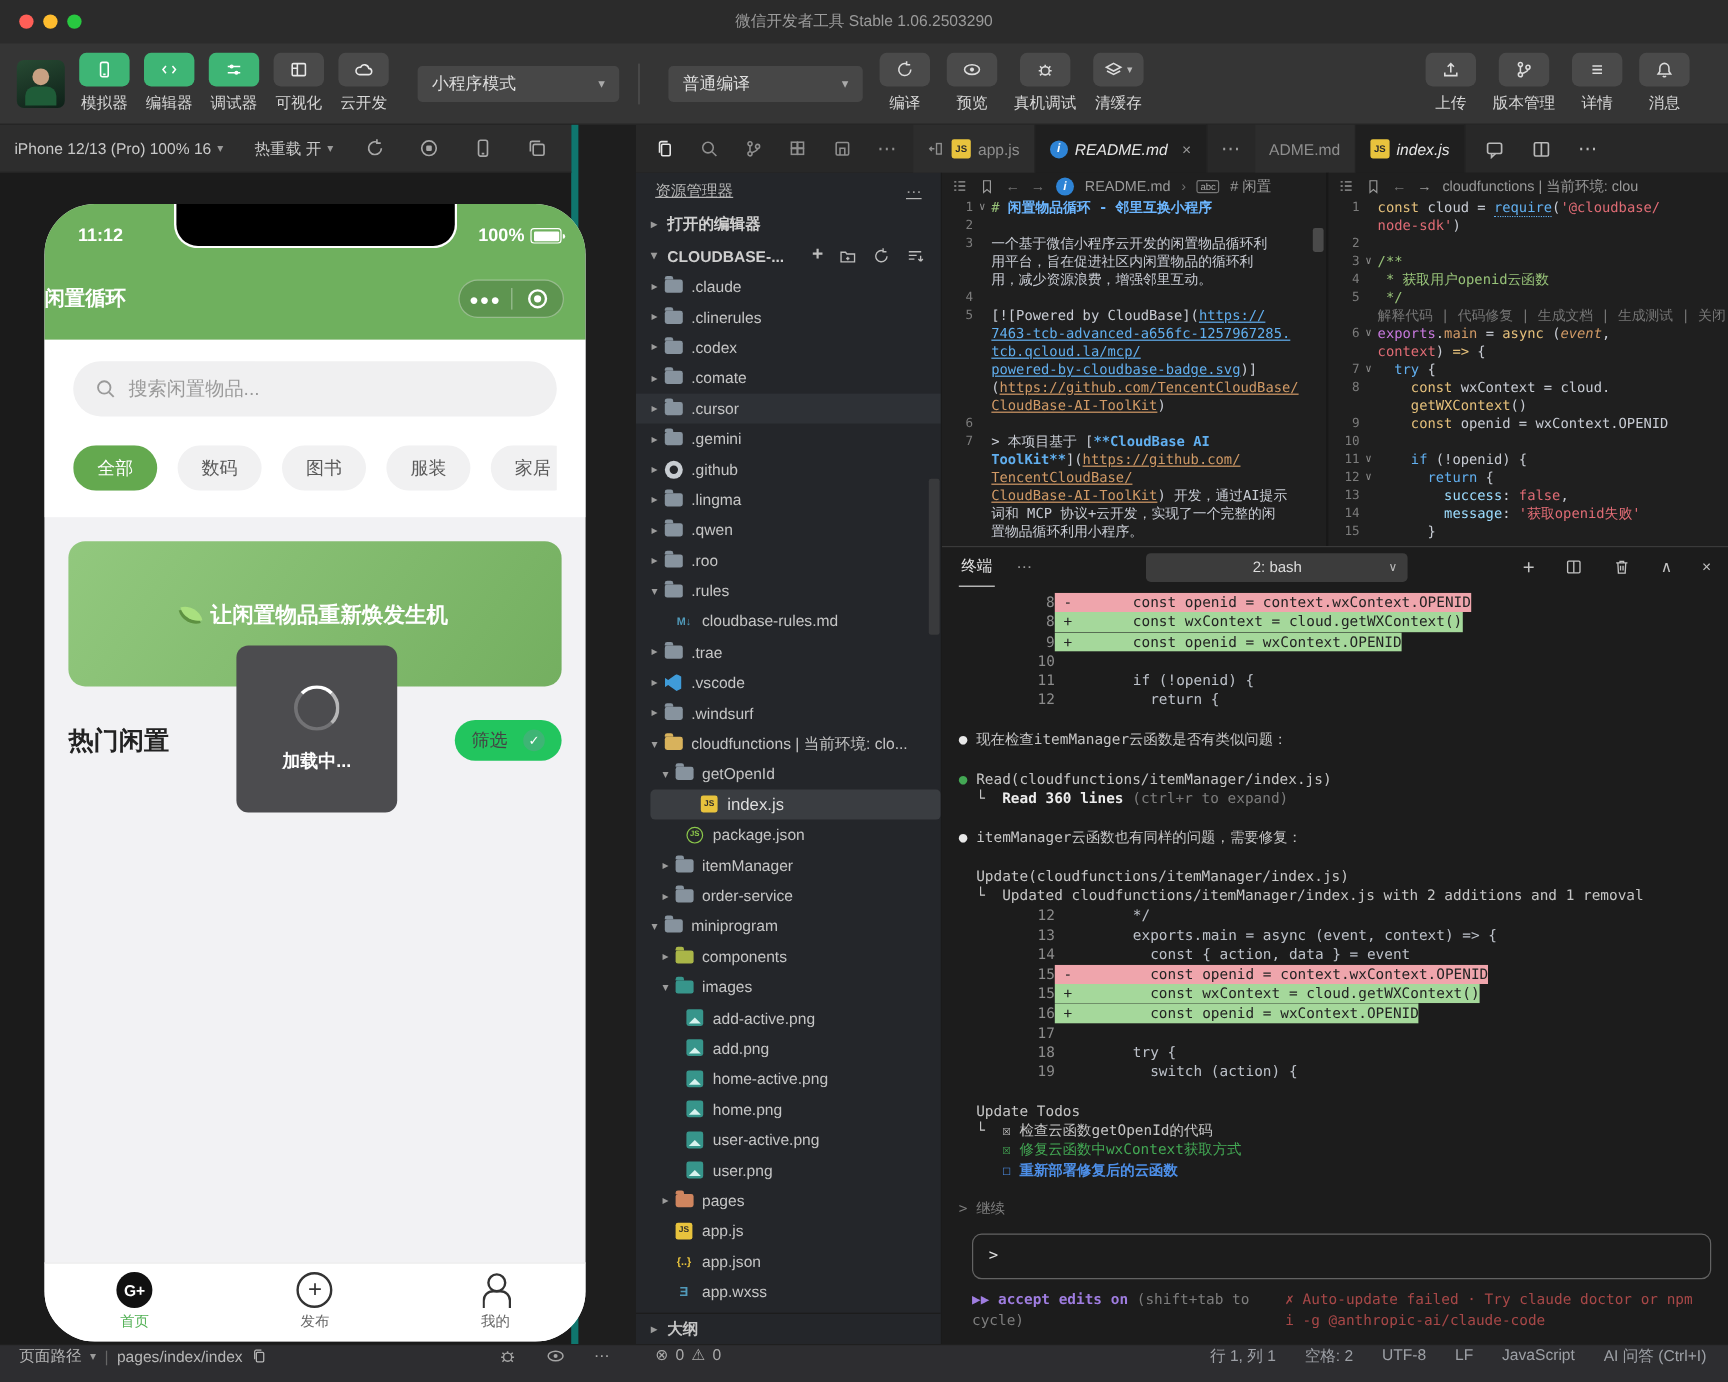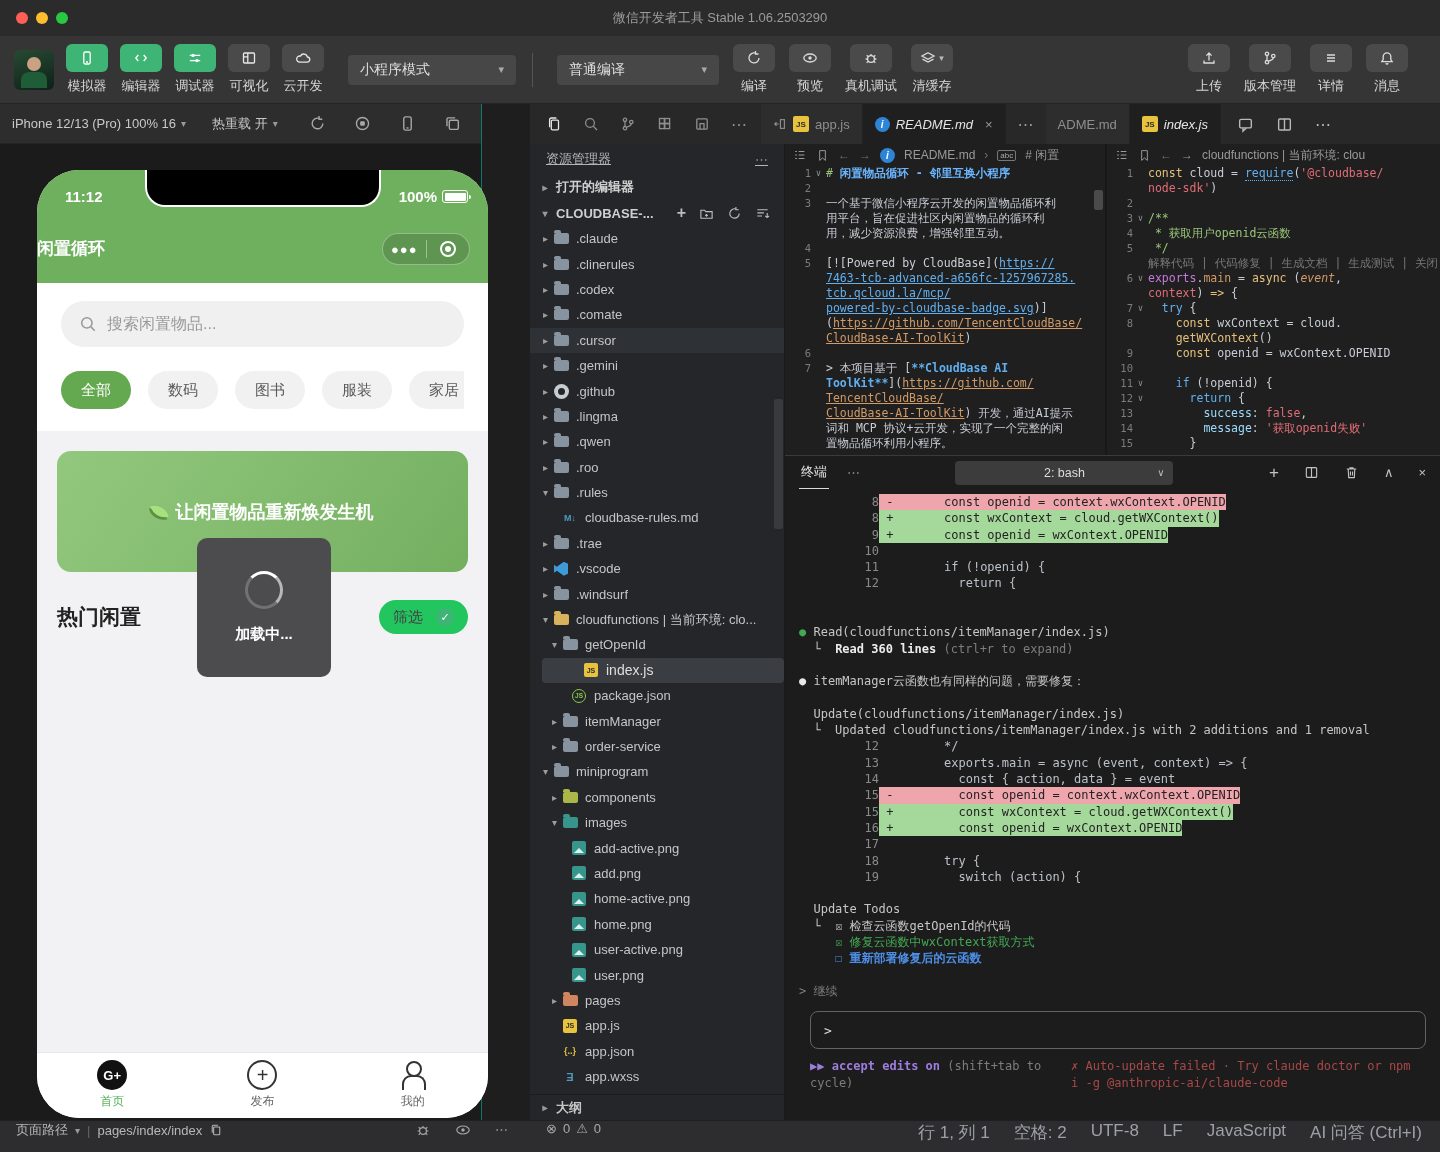--- a/index.html
+++ b/index.html
@@ -28,21 +28,21 @@
   .sel-mode { width:168px; }
   .sel-compile { width:162px; margin-left:24px; }
   .vdiv { width:1px; height:34px; background:#555; margin-left:16px; }
   .actions { display:flex; margin-left:14px; }
   .r-actions { display:flex; margin-left:auto; margin-right:4px; }
   .abtn { display:flex; flex-direction:column; align-items:center; margin-right:14px; }
   .abtn .ibox { min-width:42px; height:28px; padding:0 6px; border-radius:6px; background:#4a4a4a; color:#dcdcdc; display:flex; align-items:center; justify-content:center; gap:3px; }
   .abtn .tlabel { font-size:13px; color:#d6d6d6; margin-top:5px; white-space:nowrap; }
 
   
-  .sim { position:absolute; left:0; top:104px; width:482px; height:1016px; background:#1b1b1b; border-right:1px solid #0f766e; }
+  .sim { position:absolute; left:0; top:104px; width:482px; height:1016px; background:#1b1b1b; border-right:6px solid #0f766e; }
   .sim-toolbar { height:40px; background:#2d2d2d; border-bottom:1px solid #242424; display:flex; align-items:center; padding:0 12px; font-size:13px; color:#c9c9c9; }
   .sim-dd { display:flex; align-items:center; gap:5px; white-space:nowrap; }
   .sim-dd .caret { font-size:10px; color:#999; }
   .sim-icons { margin-left:auto; display:flex; gap:28px; color:#a8a8a8; margin-right:8px; }
 
   
   .phone { position:absolute; left:37px; top:66px; width:451px; height:948px; border-radius:42px; overflow:hidden; background:#f2f2f4; }
   .p-head { height:113px; background:#6fb05e; position:relative; }
   .notch { position:absolute; left:108px; top:0; width:236px; height:37px; background:#000; border-radius:0 0 20px 20px; border:2px solid #fff; border-top:none; }
   .p-time { position:absolute; left:28px; top:18px; color:#fff; font-size:15px; font-weight:bold; }
@@ -180,21 +180,21 @@
   .term-foot .fl { width:243px; flex:none; }
   .term-foot .fr { flex:1; color:#a84848; }
 
   
   .statusbar { position:absolute; left:0; top:1120px; width:1440px; height:32px; background:#2d2d30; border-top:1px solid #1f1f1f; display:flex; align-items:flex-start; font-size:13px; color:#b7b7b7; }
   .sb-path { display:flex; align-items:center; gap:7px; padding-left:16px; width:530px; }
   .sb-path .caret { font-size:10px; color:#999; }
   .sb-path .pipe { color:#666; }
   .sb-sim-icons { display:flex; gap:24px; margin-left:auto; padding-right:22px; color:#a5a5a5; }
   .sb-err { display:flex; align-items:center; gap:6px; padding-left:16px; color:#ababab; }
-  .sb-right { margin-left:auto; display:flex; gap:24px; padding-right:18px; color:#9da0a6; font-size:17px; white-space:nowrap; }
+  .sb-right { margin-left:auto; display:flex; gap:24px; padding-right:18px; color:#9da0a6; font-size:13px; white-space:nowrap; }
 </style>
 </head>
 <body>
 
 <div class="titlebar">
   <div class="lights">
     <span class="light l-red"></span>
     <span class="light l-yellow"></span>
     <span class="light l-green"></span>
   </div>
@@ -928,20 +928,21 @@
     </div>
   </div>
   <div id="tlines" class="term-body">
       <div class="tr"><span class="tg">8</span><span class="thl hl-red"> -       const openid = context.wxContext.OPENID</span></div>
       <div class="tr"><span class="tg">8</span><span class="thl hl-green"> +       const wxContext = cloud.getWXContext()</span></div>
       <div class="tr"><span class="tg">9</span><span class="thl hl-green"> +       const openid = wxContext.OPENID</span></div>
       <div class="tr"><span class="tg">10</span><span class="tcode">   </span></div>
       <div class="tr"><span class="tg">11</span><span class="tcode">         if (!openid) {</span></div>
       <div class="tr"><span class="tg">12</span><span class="tcode">           return {</span></div>
       <div class="tr"></div>
+      <div class="tr"><span class="tmsg"><span class="t-bw">● </span><span class="t-p">现在检查itemManager云函数是否有类似问题：</span></span></div>
       <div class="tr"></div>
       <div class="tr"><span class="tmsg"><span class="t-bg">● </span><span class="t-p">Read(cloudfunctions/itemManager/index.js)</span></span></div>
       <div class="tr"><span class="tmsg"><span class="t-p">  └  </span><span class="t-b">Read 360 lines</span><span class="t-g"> (ctrl+r to expand)</span></span></div>
       <div class="tr"></div>
       <div class="tr"><span class="tmsg"><span class="t-bw">● </span><span class="t-p">itemManager云函数也有同样的问题，需要修复：</span></span></div>
       <div class="tr"></div>
       <div class="tr"><span class="tmsg"><span class="t-p">  Update(cloudfunctions/itemManager/index.js)</span></span></div>
       <div class="tr"><span class="tmsg"><span class="t-p">  └  Updated cloudfunctions/itemManager/index.js with 2 additions and 1 removal</span></span></div>
       <div class="tr"><span class="tg">12</span><span class="tcode">         */</span></div>
       <div class="tr"><span class="tg">13</span><span class="tcode">         exports.main = async (event, context) =&gt; {</span></div>

